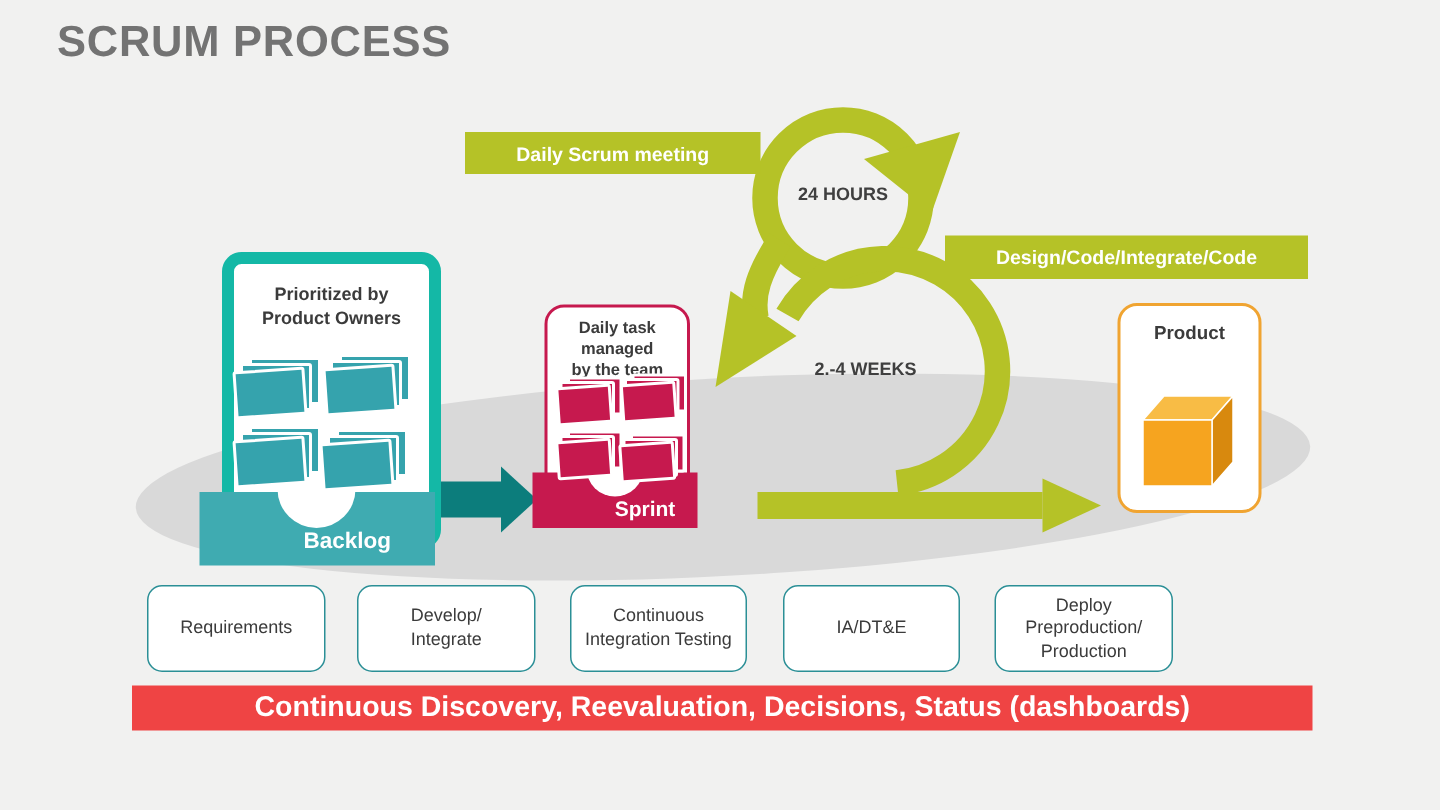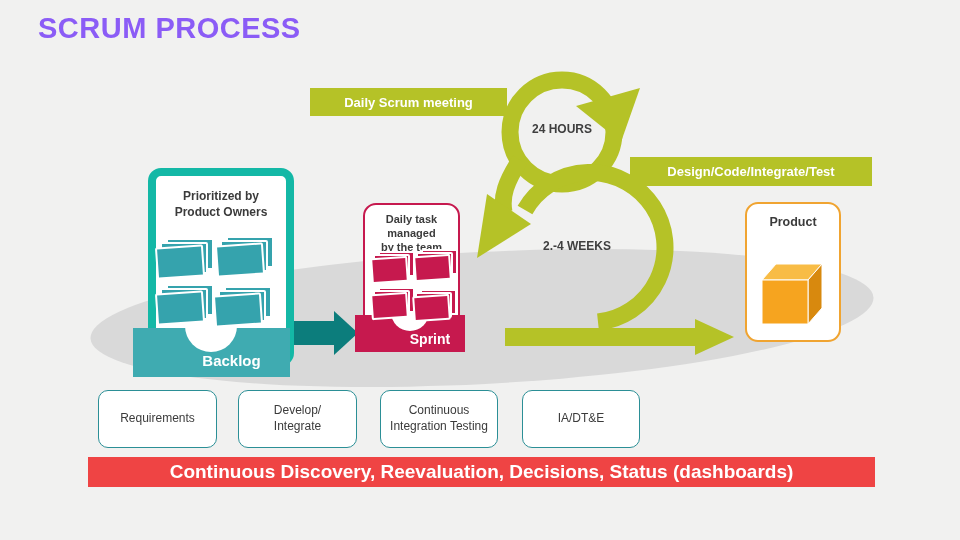--- a/index.html
+++ b/index.html
@@ -6,21 +6,21 @@
   .slide {
     position:relative; width:960px; height:540px; margin:0 auto;
     background:#f1f1f0; overflow:hidden;
     font-family:"Liberation Sans", sans-serif; color:#3d3d3d;
   }
   .abs { position:absolute; }
   .pre { white-space:pre-line; }
 
   .page-title {
     left:38px; top:12px; font-size:29px; font-weight:bold;
-    color:#8b5cf6; letter-spacing:0.5px;
+    color:#737373; letter-spacing:0.5px;
   }
 
   #diagram { left:0; top:0; width:960px; height:540px; }
 
   .banner {
     background:#b5c227; color:#ffffff; font-size:13px; font-weight:bold;
     display:flex; align-items:center; justify-content:center; text-align:left;
   }
   .banner-daily  { left:310px; top:88px;  width:197px; height:28px; }
   .banner-design { left:630px; top:157px; width:242px; height:29px; }
@@ -167,35 +167,38 @@
       <div class="card c3"></div>
   </div>
   <div class="abs cluster cluster-red sp4">
     <div class="card c1"></div>
       <div class="card c2"></div>
       <div class="card c3"></div>
   </div>
   <div class="bar-label sprint-label">Sprint</div>
 
   <div class="abs banner banner-daily">Daily Scrum meeting</div>
-  <div class="abs banner banner-design">Design/Code/Integrate/Test</div>
+  <div class="abs banner banner-design">Design/Code/Integrate/Code</div>
   <div class="abs loop-label label-24h">24 HOURS</div>
   <div class="abs loop-label label-weeks">2.-4 WEEKS</div>
 
   <div class="abs step step1 pre">Requirements</div>
 
   <div class="abs card-box product-box">
     <div class="box-title">Product</div>
     <svg class="product-cube" width="92" height="136" viewBox="0 0 92 136">
       <polygon points="15,76 29,60 75,60 61,76" fill="#f8bc45" stroke="#ffffff" stroke-width="1"></polygon>
       <polygon points="61,76 75,60 75,104 61,120" fill="#d8890e" stroke="#ffffff" stroke-width="1"></polygon>
       <polygon points="15,76 61,76 61,120 15,120" fill="#f6a41f" stroke="#ffffff" stroke-width="1"></polygon>
     </svg>
   </div>
   <div class="abs step step2 pre">Develop/
 Integrate</div>
   <div class="abs step step3 pre">Continuous
 Integration Testing</div>
   <div class="abs step step4 pre">IA/DT&amp;E</div>
+  <div class="abs step step5 pre">Deploy
+Preproduction/
+Production</div>
 
   <div class="abs footer-banner">Continuous Discovery, Reevaluation, Decisions, Status (dashboards)</div>
 
 </div>
 
 </body></html>

